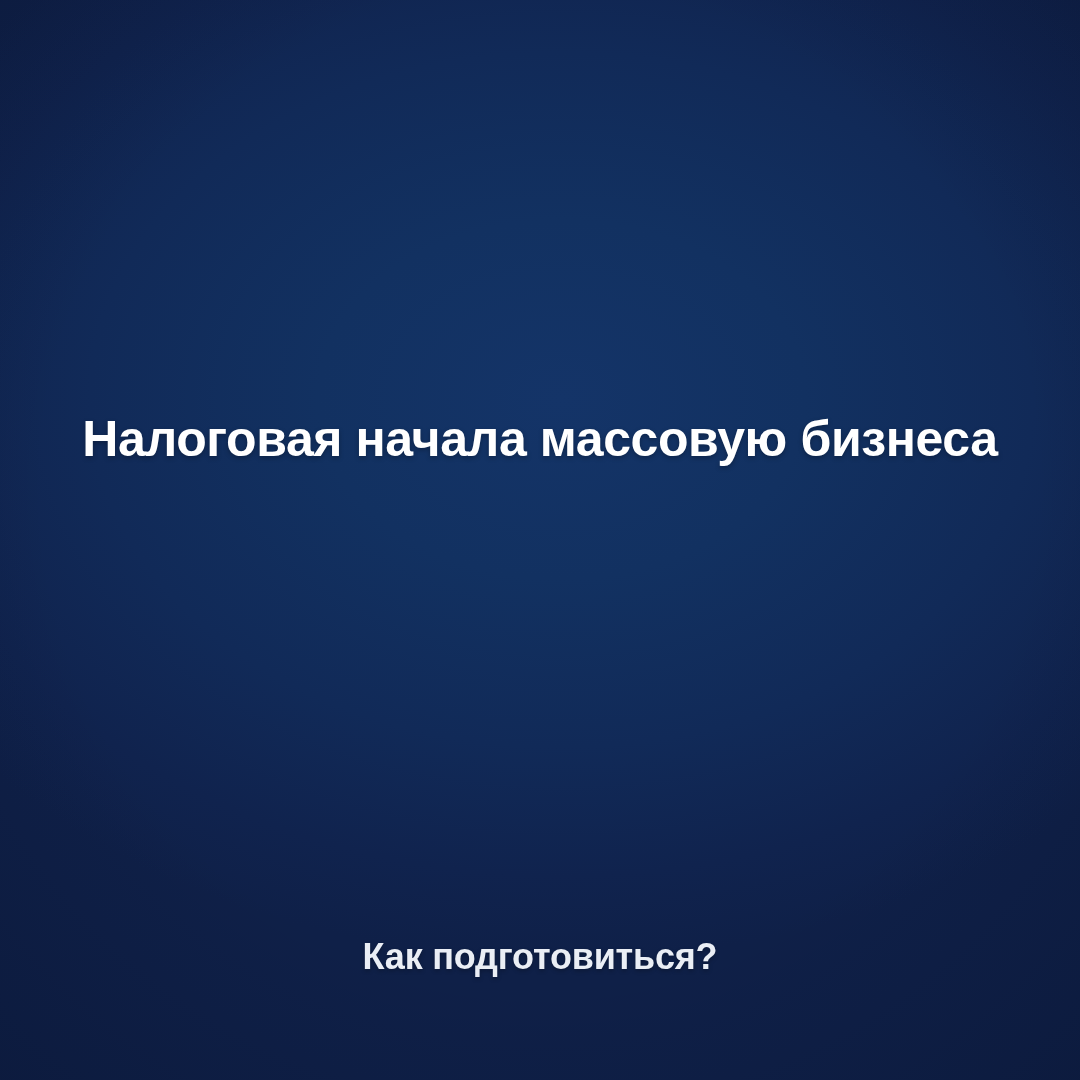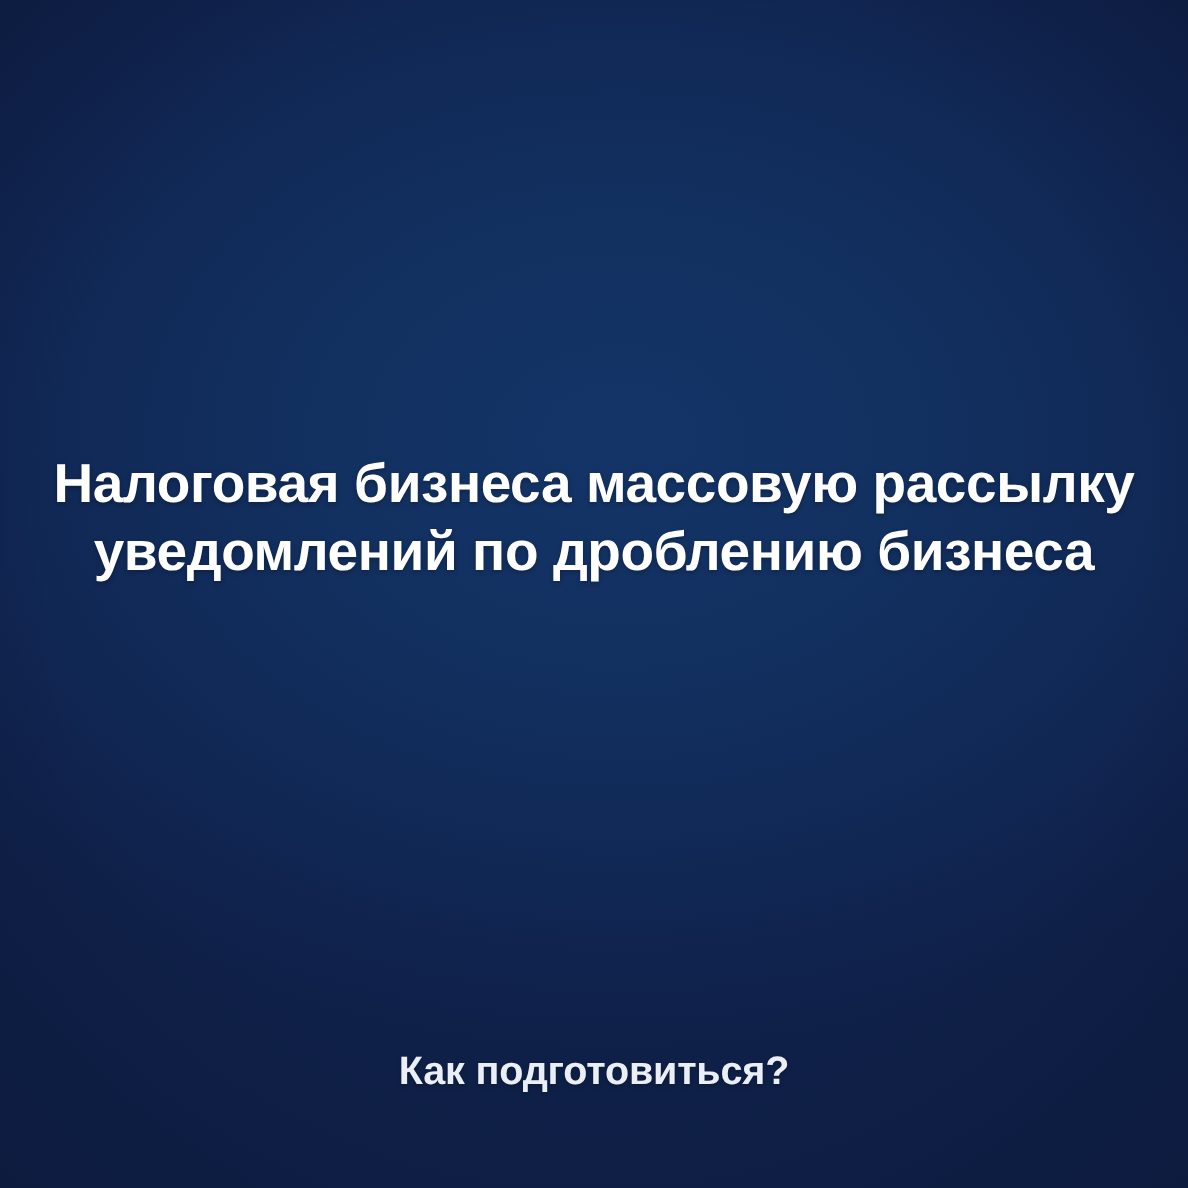--- a/index.html
+++ b/index.html
@@ -85,36 +85,35 @@
     letter-spacing: -0.2px;
     white-space: nowrap;
   }
 
   
   .footer-question {
     position: absolute;
     left: 0;
     right: 0;
     top: 936px;
-    margin: 16px;
+    margin: 0;
     text-align: center;
     color: #eaeef5;
     font-size: 36px;
     font-weight: 600;
     letter-spacing: -0.2px;
     text-shadow: 0 2px 4px rgba(0,0,0,0.25);
     z-index: 3;
   }
 </style>
 </head>
 <body>
 
 <div id="poster">
 
   <h1 class="headline">
-    <span class="line">Налоговая бизнеса массовую рассылку</span>
-    <span class="line">уведомлений по дроблению бизнеса</span>
+    <span class="line">Налоговая начала массовую бизнеса</span>
   </h1>
 
 
   <p class="footer-question">Как подготовиться?</p>
 
 </div>
 
 </body></html>

